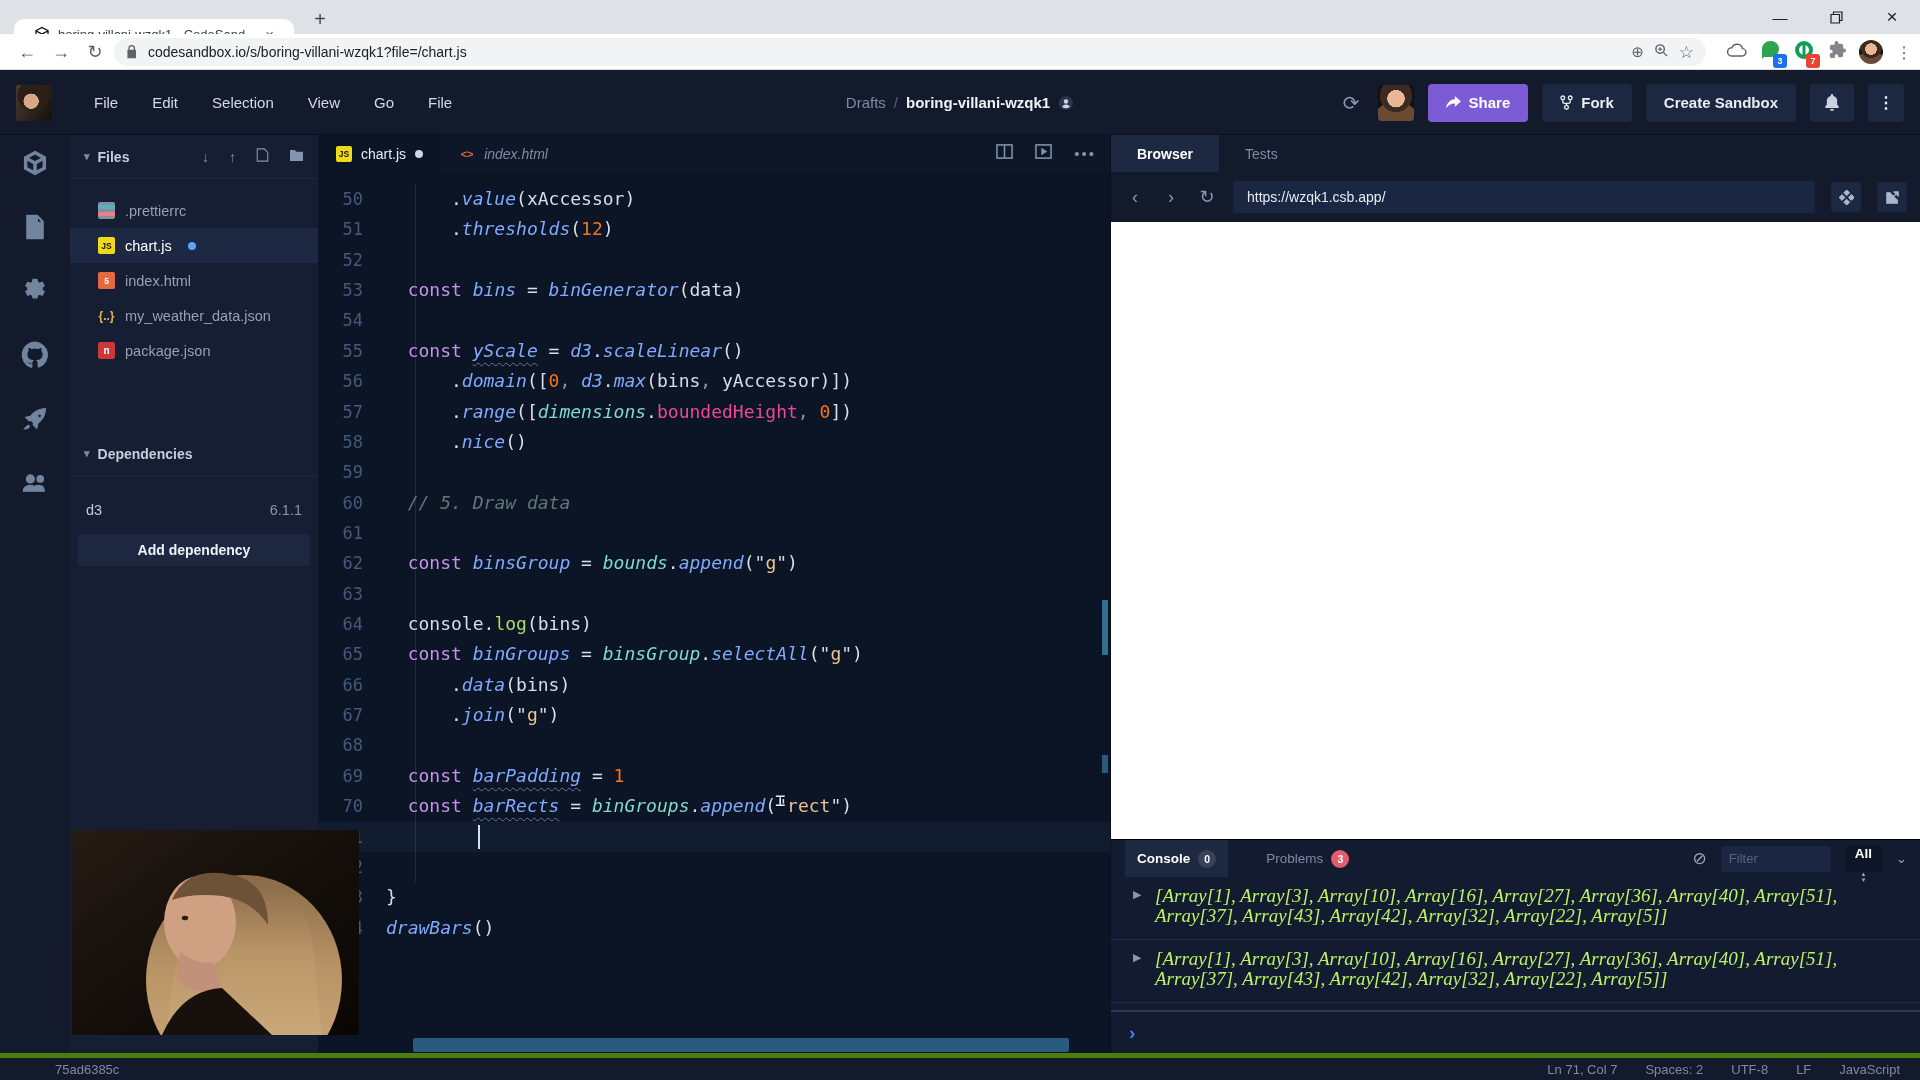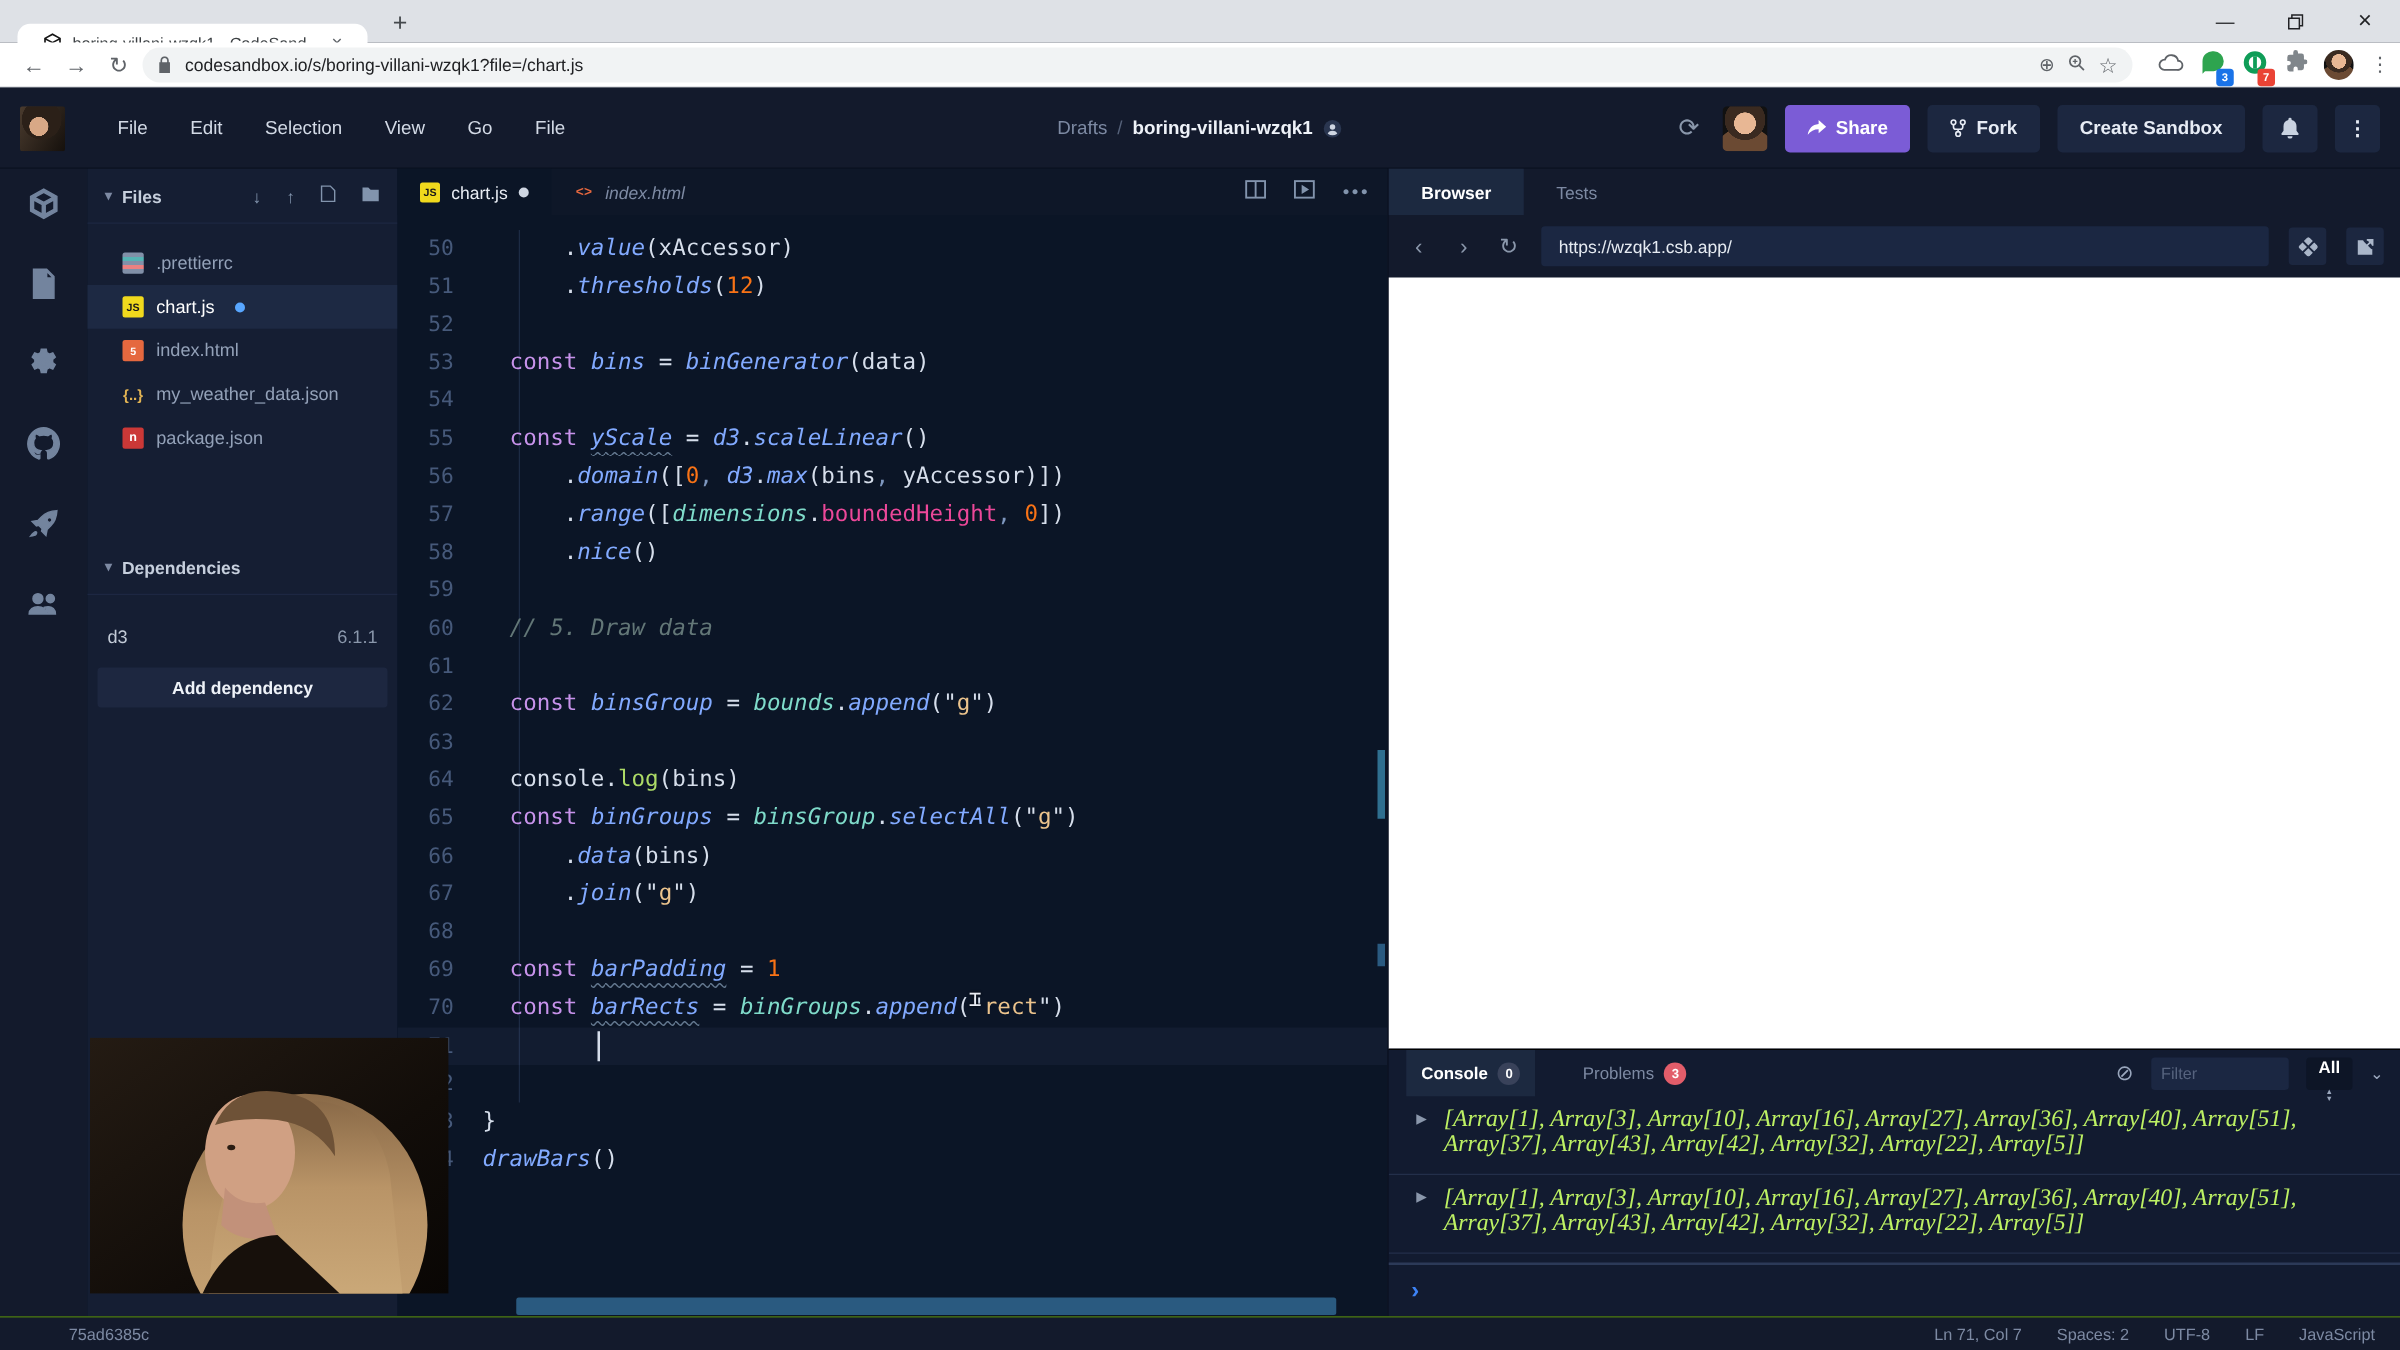--- a/index.html
+++ b/index.html
@@ -134,21 +134,21 @@
   .sorticons { display:flex; flex-direction:column; font-size:6px; color:#9aa7bd; line-height:6px; }
   .chev-dn { color:#9aa7bd; font-size:13px; }
   .console-body { position:absolute; left:0; top:37px; width:810px; height:132px; overflow:hidden; }
   .centry { position:relative; padding:9px 20px 13px 44px; border-bottom:1px solid #232f4a; }
   .centry .tri { position:absolute; left:22px; top:11px; color:#8a97ab; font-size:11px; }
   .centry .etext { font-family:Liberation Serif, serif; font-style:italic; font-size:19px; line-height:20px; color:#bef264; width:686px; word-break:break-all; }
   .console-prompt { position:absolute; left:0; bottom:0; width:810px; height:43px; border-top:2px solid #2c3a58; display:flex; align-items:center; padding:0 18px; }
   .prompt-chev { color:#3d83f5; font-size:19px; font-weight:bold; }
 
   
-  .statusbar { position:absolute; left:0; top:1053px; width:1920px; height:27px; background:#131a2c; border-top:1px solid #4d7c0f; display:flex; align-items:center; font-size:13px; color:#7d8aa3; }
+  .statusbar { position:absolute; left:0; top:1053px; width:1920px; height:27px; background:#131a2c; border-top:5px solid #4d7c0f; display:flex; align-items:center; font-size:13px; color:#7d8aa3; }
   .status-left { margin-left:55px; }
   .status-right { margin-left:auto; display:flex; gap:28px; margin-right:20px; }
 
   
   .webcam { position:absolute; left:72px; top:830px; width:287px; height:205px; z-index:50; overflow:hidden; }
   .mouse-ibeam { position:absolute; left:775px; top:790px; z-index:60; color:#e8ecf3; font-family:"DejaVu Sans Mono",monospace; font-size:17px; text-shadow:0 0 2px #000; }
 </style>
 </head>
 <body>
 

